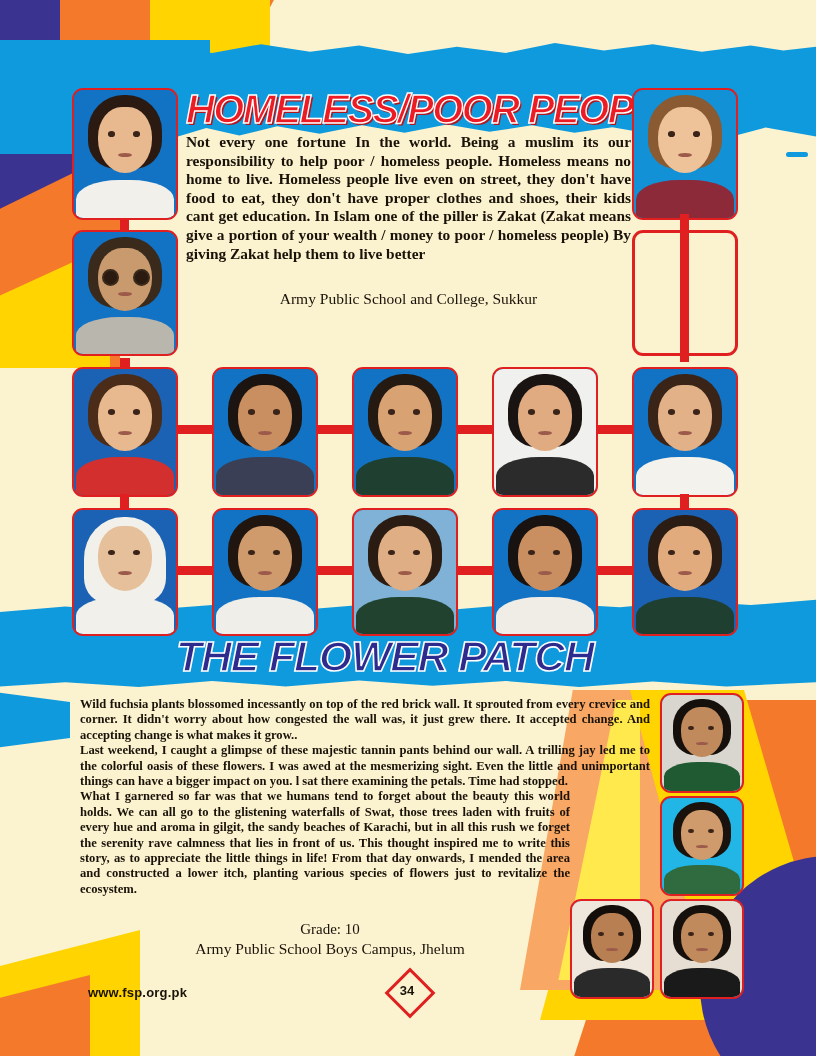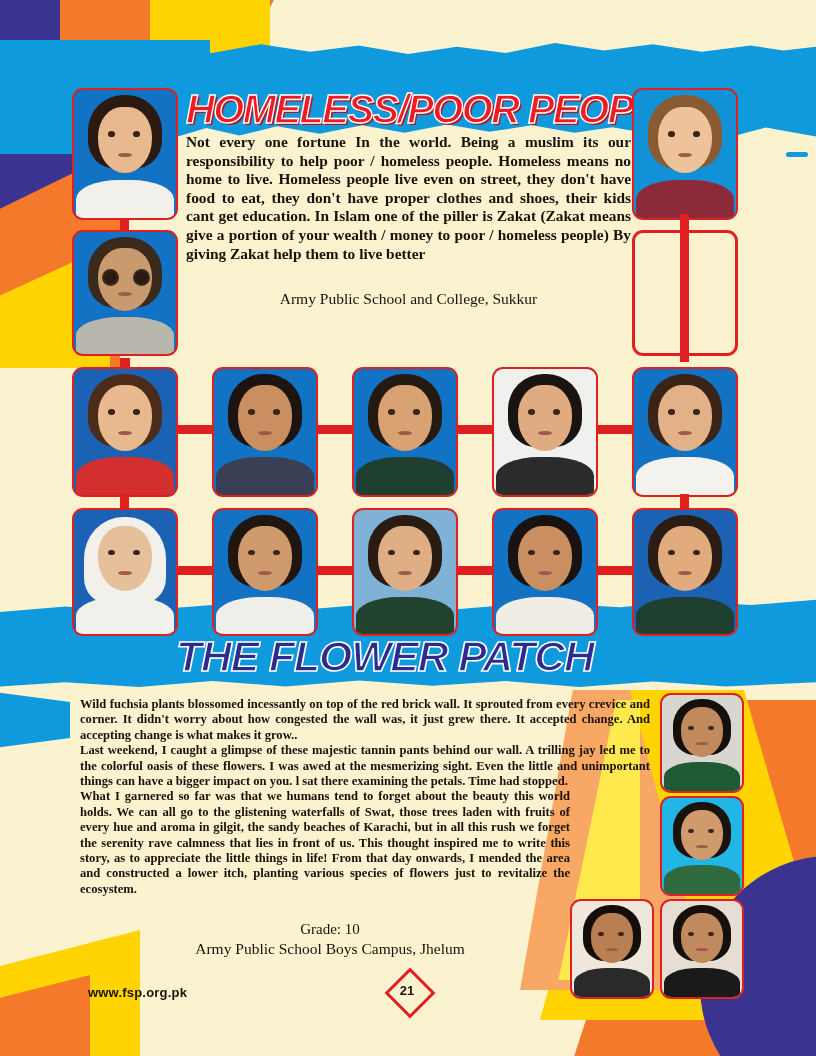--- a/index.html
+++ b/index.html
@@ -508,15 +508,15 @@
       <div class="hair" style="background:#15100c"></div>
     <div class="face-oval" style="background:#c08a5c"></div>
       <div class="eye l"></div>
       <div class="eye r"></div>
       <div class="mouth"></div>
     <div class="shoulders" style="background:#1a1a1a"></div>
   </div>
 
   <div class="site-url">www.fsp.org.pk</div>
   <div class="page-diamond"></div>
-  <div class="page-num">21</div>
+  <div class="page-num">34</div>
 
 </div>
 
 </body></html>

